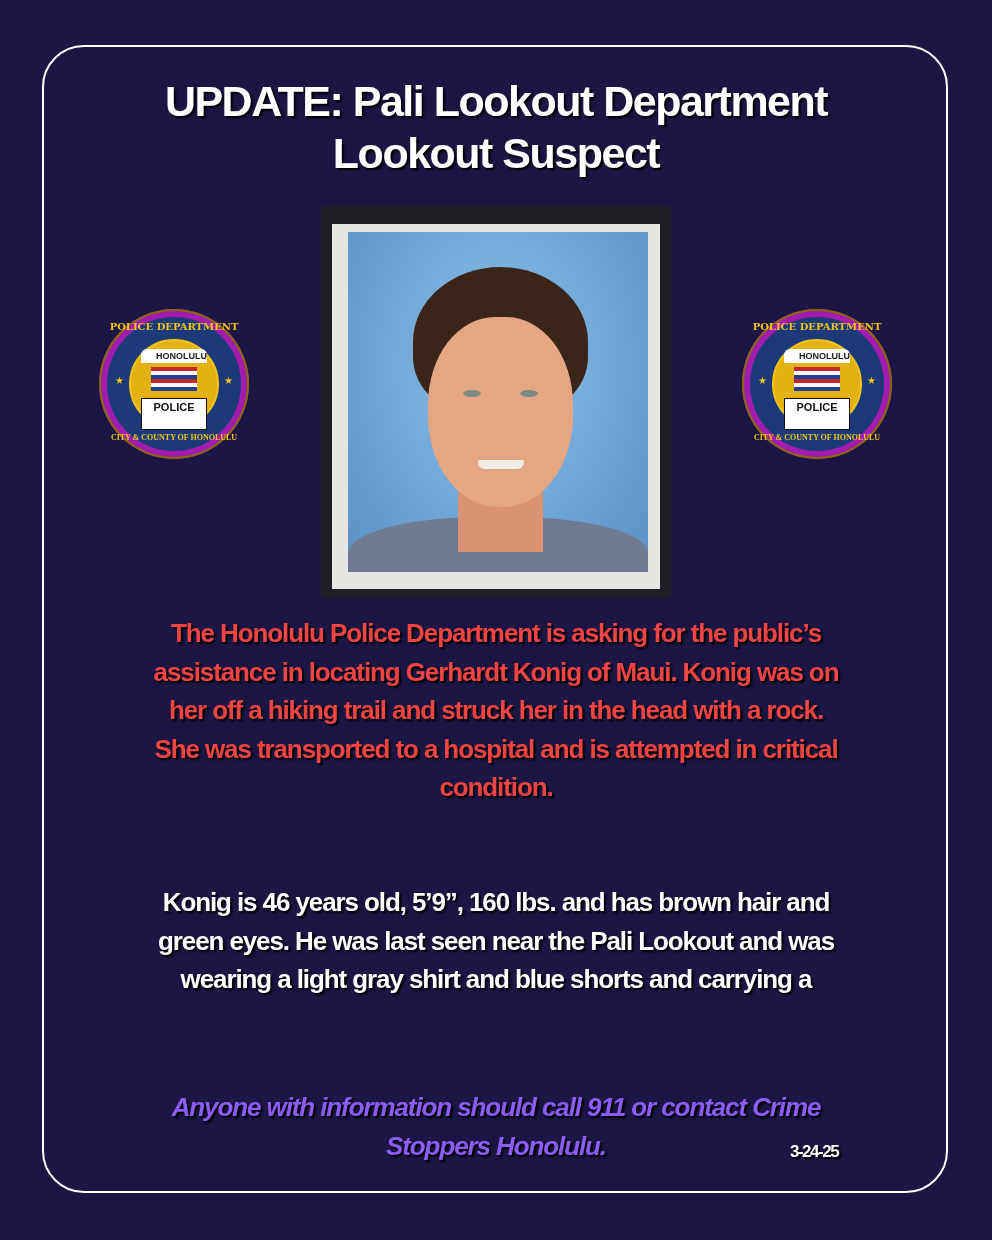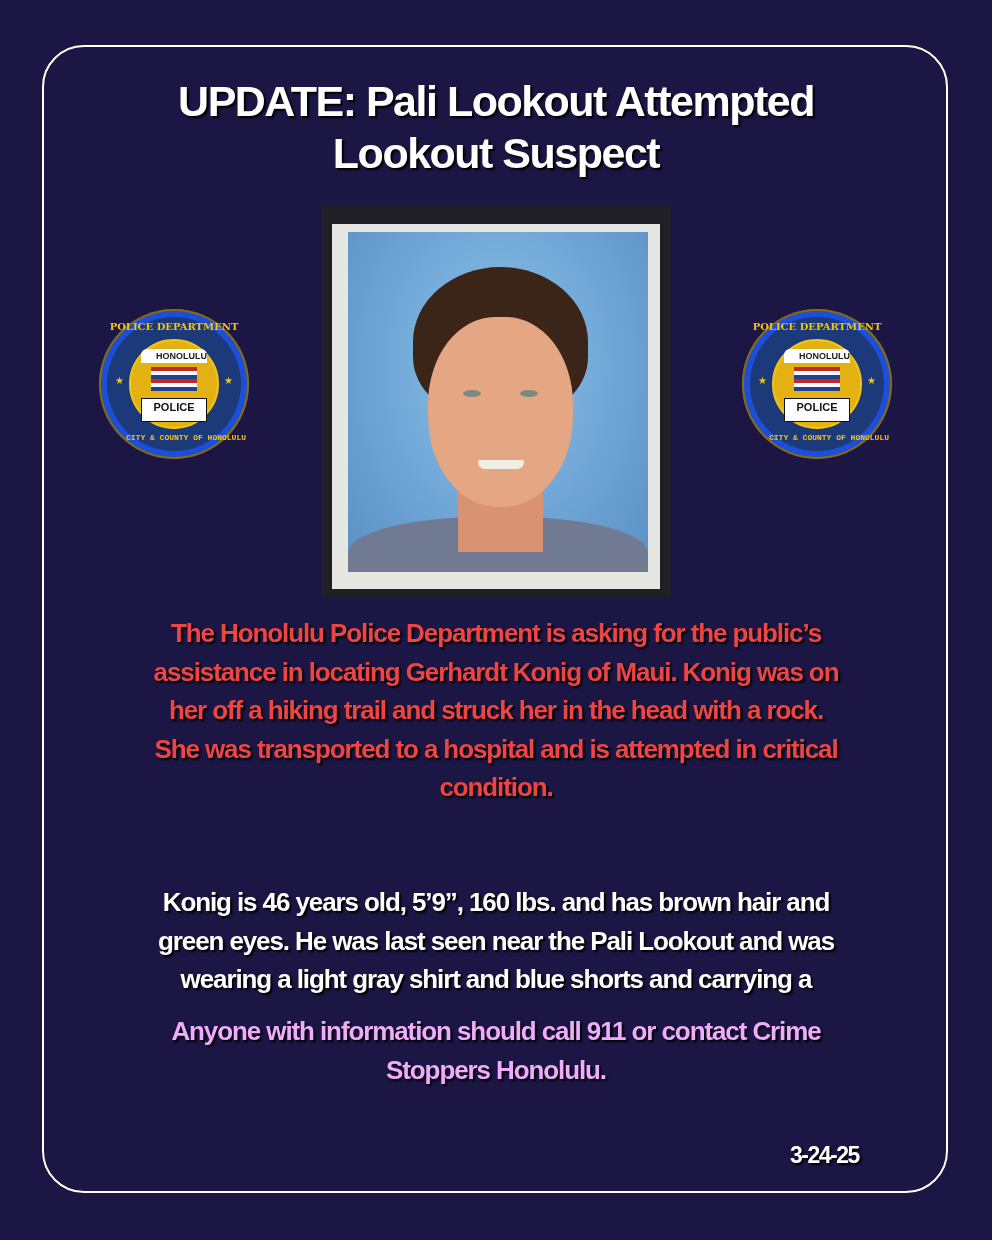--- a/index.html
+++ b/index.html
@@ -32,52 +32,52 @@
   }
   .hair { position:absolute; left:65px; top:35px; width:175px; height:150px; background:#3b2418; border-radius:50% 50% 40% 40%; }
   .face { position:absolute; left:80px; top:85px; width:145px; height:190px; background:#e5a684; border-radius:46% 46% 48% 48%; }
   .neck { position:absolute; left:110px; top:240px; width:85px; height:80px; background:#d99272; }
   .shirt { position:absolute; left:0px; top:285px; width:300px; height:80px; background:#707a92; border-radius:45% 45% 0 0; }
   .eye { position:absolute; width:18px; height:7px; background:#7a8a80; border-radius:50%; top:158px; }
   .mouth { position:absolute; left:130px; top:228px; width:46px; height:9px; background:#f2eee6; border-radius:3px 3px 10px 10px; }
 
   .seal {
     position:absolute; width:150px; height:150px; border-radius:50%;
-    background:#1d4ed8; box-shadow:0 0 0 2px #8b6a05 inset;
+    background:#a21caf; box-shadow:0 0 0 2px #8b6a05 inset;
   }
   .seal.left { left:99px; top:309px; }
   .seal.right { left:742px; top:309px; }
   .seal-ring { position:absolute; left:8px; top:8px; width:134px; height:134px; border-radius:50%; background:#1c3a7a; }
   .seal-inner { position:absolute; left:30px; top:30px; width:90px; height:90px; border-radius:50%; background:#e3b112; border:2px solid #f0c419; box-sizing:border-box; }
   .seal-arc-top { position:absolute; left:0; top:12px; width:150px; text-align:center; font-family:"DejaVu Serif", serif; font-size:10px; color:#f0c419; font-weight:bold; }
-  .seal-arc-bottom { position:absolute; left:12px; top:124px; width:150px; text-align:center; font-family:Liberation Mono, monospace; font-size:8px; color:#f0c419; font-weight:bold; }
+  .seal-arc-bottom { position:absolute; left:0; top:124px; width:150px; text-align:center; font-family:Liberation Serif, serif; font-size:8px; color:#f0c419; font-weight:bold; }
   .seal-badge-top { position:absolute; left:42px; top:40px; width:66px; height:14px; background:#fff; color:#1c1c1c; font-size:9px; font-weight:bold; text-align:right; line-height:14px; border-radius:6px 6px 0 0; }
   .seal-flag { position:absolute; left:52px; top:58px; width:46px; height:24px; background:repeating-linear-gradient(#c0282d 0 4px, #fff 4px 8px, #233f8f 8px 12px); }
-  .seal-badge-bottom { position:absolute; left:42px; top:89px; width:66px; height:24px; background:#fff; color:#111; font-size:11px; font-weight:bold; text-align:center; line-height:16px; border:1.5px solid #111; box-sizing:border-box; }
+  .seal-badge-bottom { position:absolute; left:42px; top:89px; width:66px; height:32px; background:#fff; color:#111; font-size:11px; font-weight:bold; text-align:center; line-height:16px; border:1.5px solid #111; box-sizing:border-box; }
   .seal-star { position:absolute; top:66px; color:#f0c419; font-size:10px; }
 
   .body-text {
     position:absolute; left:52px; width:888px; text-align:center; font-weight:bold;
     font-size:26px; letter-spacing:-1.1px; line-height:38.6px; text-shadow:2px 2px 2px #000;
   }
   .para1 { top:614px; color:#ef4444; }
   .para2 { top:883px; color:#ffffff; }
-  .para3 { top:1012px; color:#f0abfc; }
+  .para3 { top:1088px; color:#8b5cf6;font-style:italic; }
   .date {
-    position:absolute; left:790px; top:1142px; color:#fff; font-weight:bold; font-size:23px;
+    position:absolute; left:790px; top:1142px; color:#fff; font-weight:bold; font-size:17px;
     letter-spacing:-1.5px; text-shadow:2px 2px 2px #000;
   }
 </style>
 </head>
 <body>
 
 <div class="card"></div>
 
 <div class="title">
-  <div>UPDATE: Pali Lookout Attempted</div>
+  <div>UPDATE: Pali Lookout Department</div>
   <div>Lookout Suspect</div>
 </div>
 
 <div class="seal left">
   <div class="seal-ring"></div>
   <div class="seal-arc-top">POLICE DEPARTMENT</div>
   <span class="seal-star" style="left:16px">★</span>
   <span class="seal-star" style="right:16px">★</span>
   <div class="seal-inner"></div>
   <div class="seal-badge-top">HONOLULU</div>

